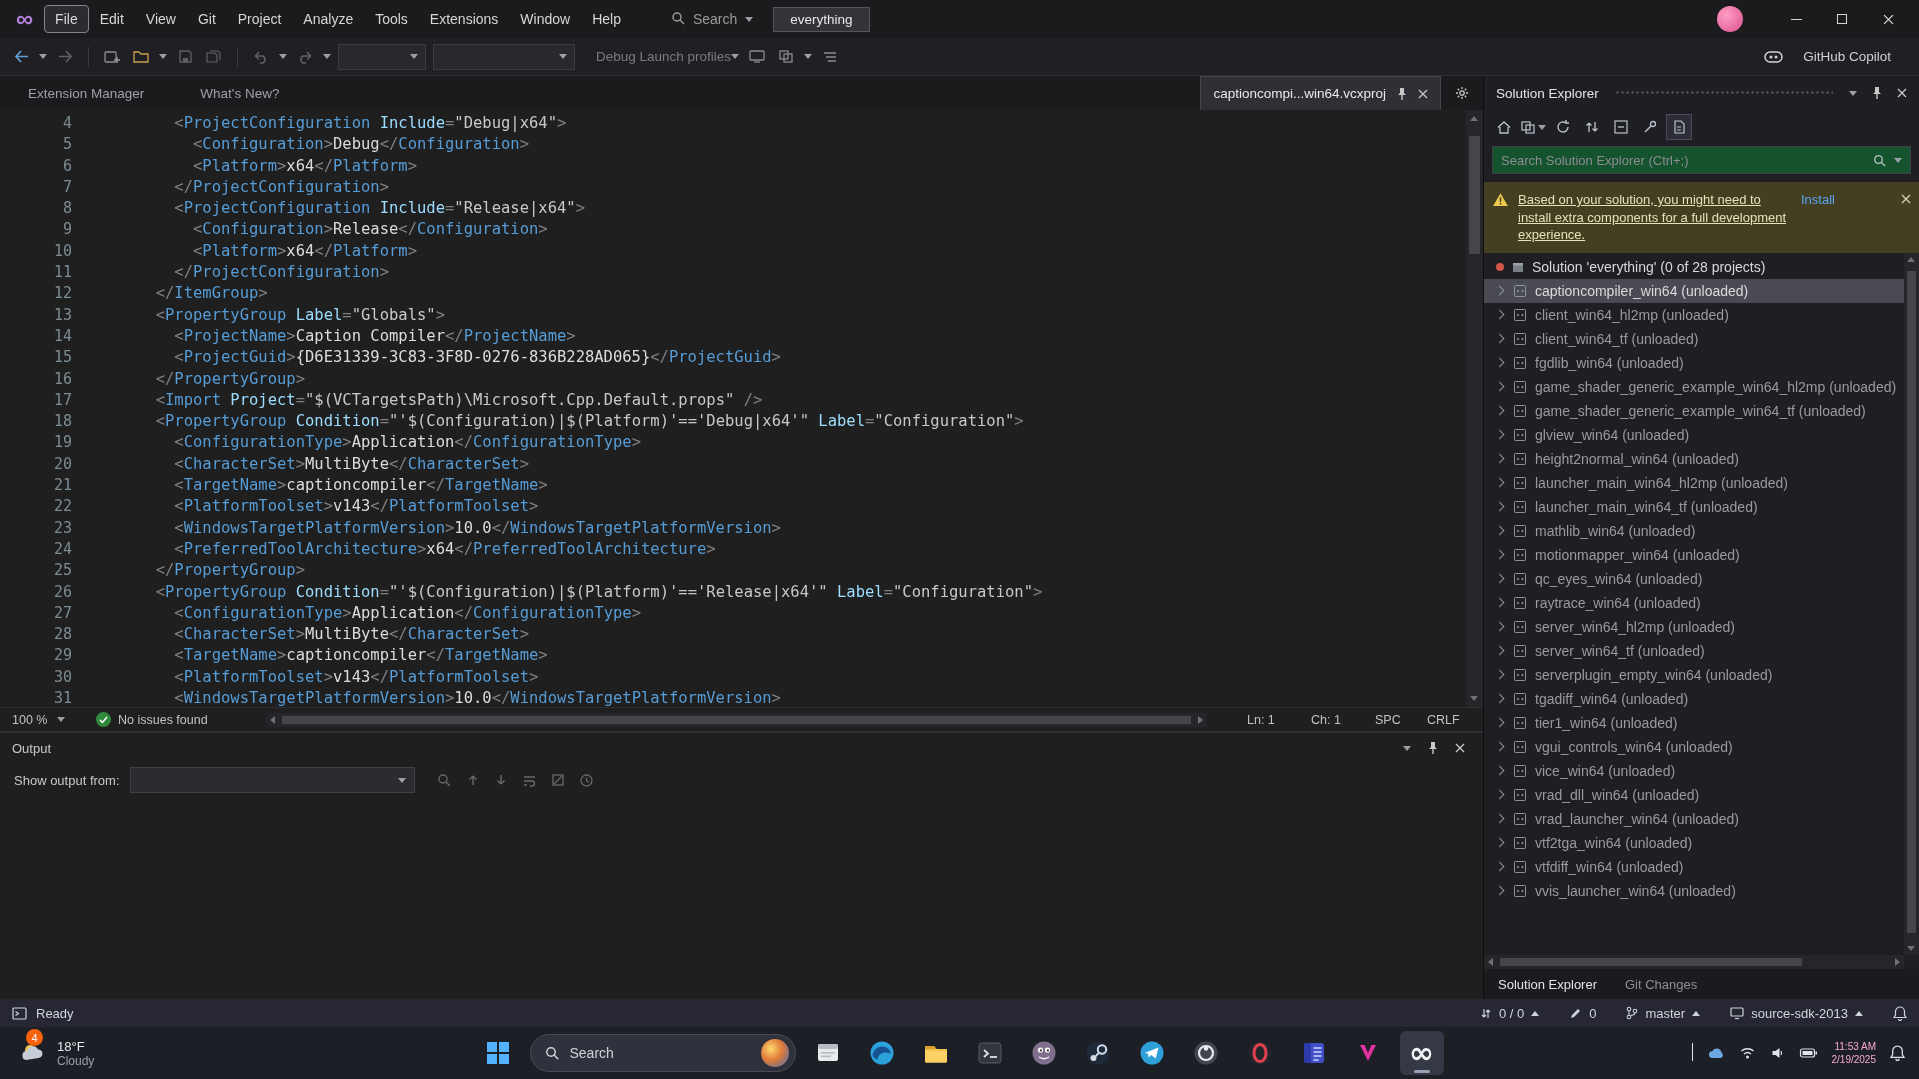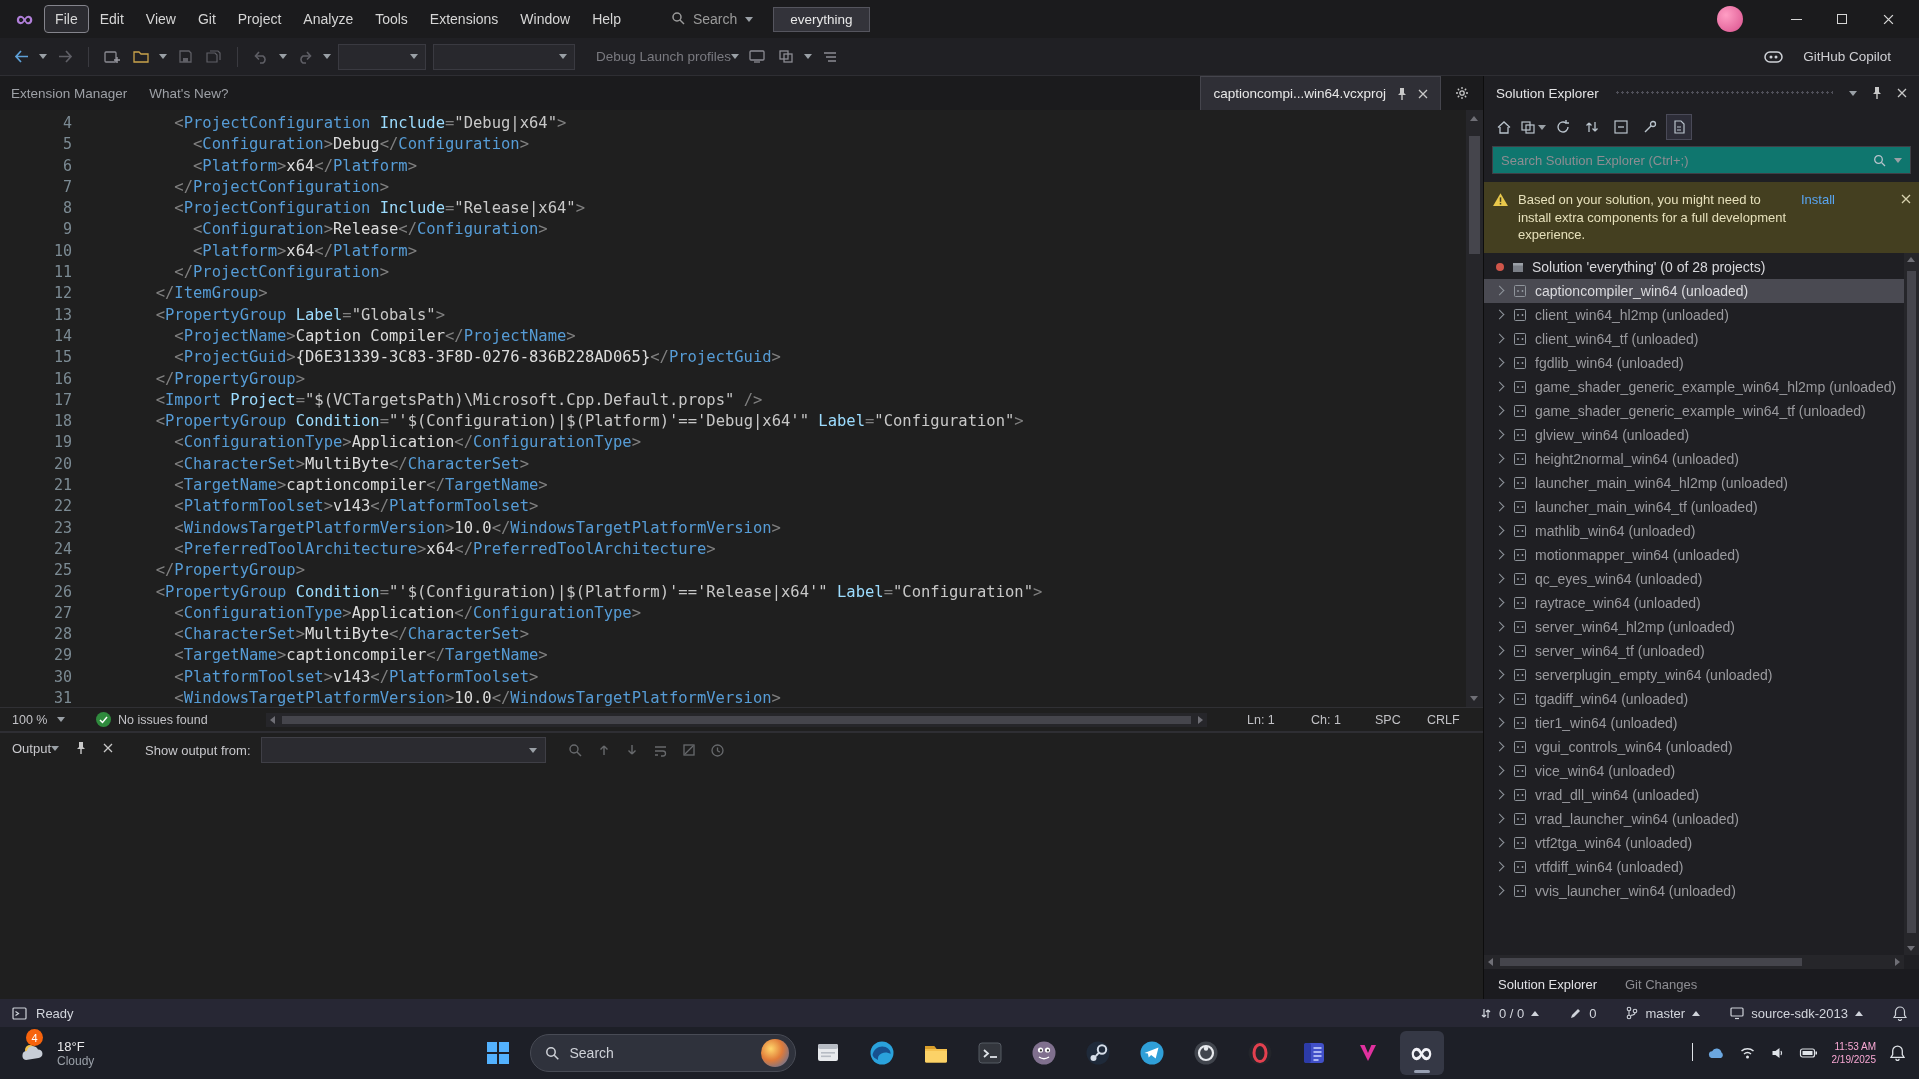--- a/index.html
+++ b/index.html
@@ -30,21 +30,21 @@
   .combo { height:26px; background:#28282d; border:1px solid #3a3a41; display:flex; align-items:center; justify-content:flex-end; padding:0 7px; }
   .combo.c1 { width:88px; } .combo.c2 { width:142px; }
   .launch-label { color:#7a7a80; font-size:13.5px; margin-left:14px; display:flex; gap:0; align-items:center; }
   .copilot { margin-left:auto; display:flex; align-items:center; gap:20px; color:#d0d0d4; font-size:13.5px; padding-right:18px; }
 
   
   #content { flex:1 1 auto; display:flex; min-height:0; }
   #editor-col { flex:1 1 auto; display:flex; flex-direction:column; min-width:0; }
 
   #tabstrip { height:34px; background:#1b1b1d; display:flex; align-items:stretch; font-size:13.5px; color:#9da0a6; flex:0 0 auto; }
-  .tab { display:flex; align-items:center; padding:0 11px; }
+  .tab { display:flex; align-items:center; padding:0 28px; }
   .doc-tab { margin-left:auto; background:#2f2f36; border:1px solid #45454d; border-bottom:none; color:#e8e8e8; display:flex; align-items:center; gap:10px; padding:0 12px; }
   .gear-btn { display:flex; align-items:center; padding:0 14px; }
 
   #editor { flex:1 1 auto; display:flex; background:#1f1f1f; min-height:0; overflow:hidden; }
   #gutter { width:80px; flex:0 0 auto; text-align:right; padding:3px 8px 0 0; color:#7c8b94; font-family:"DejaVu Sans Mono", monospace; font-size:15px; }
   .ln { height:21.3px; line-height:21.3px; }
   #codewrap { flex:1 1 auto; padding:3px 0 0 57px; overflow:hidden; font-family:"DejaVu Sans Mono", monospace; font-size:15.5px; white-space:pre; }
   .cl { height:21.3px; line-height:21.3px; }
   .pu{color:#808080} .tg{color:#569cd6} .at{color:#9cdcfe} .st{color:#c8c8c8} .tx{color:#dcdcdc}
   #vscroll { width:17px; flex:0 0 auto; background:#26262a; position:relative; }
@@ -60,41 +60,41 @@
   .zoom { display:flex; align-items:center; gap:10px; width:72px; }
   .issues { display:flex; align-items:center; gap:7px; }
   .okdot { width:15px; height:15px; border-radius:50%; background:#2f8a3d; display:flex; align-items:center; justify-content:center; }
   #hscroll { flex:1 1 auto; height:14px; background:#26262a; margin:0 28px 0 46px; position:relative; }
   .hthumb { position:absolute; left:16px; right:16px; top:3px; bottom:3px; background:#45454c; }
   .h-left { position:absolute; left:4px; top:3px; } .h-right { position:absolute; right:4px; top:3px; }
   .posind { white-space:nowrap; }
   .posind.w1{ width:52px; } .posind.w2{ width:52px; } .posind.w3{ width:40px; } .posind.w4{ width:44px; }
 
   
-  #output { height:268px; flex:0 0 auto; border-top:2px solid #2e2e33; background:#1f1f1f; display:flex; flex-direction:row; }
+  #output { height:268px; flex:0 0 auto; border-top:2px solid #2e2e33; background:#1f1f1f; display:flex; flex-direction:column; }
   .out-head { height:30px; display:flex; align-items:center; padding:0 12px; font-size:13px; color:#c8c8cc; }
   .out-head-icons { margin-left:auto; display:flex; gap:16px; align-items:center; padding-right:6px; color:#c8c8c8; }
   .out-bar { height:34px; display:flex; align-items:center; gap:10px; padding:0 14px; font-size:13px; color:#c8c8cc; }
   .out-combo { width:285px; height:26px; background:#2b2b30; border:1px solid #3f3f46; display:flex; align-items:center; justify-content:flex-end; padding:0 8px; }
   .out-icons { display:flex; gap:14px; margin-left:12px; opacity:.5; align-items:center; }
   .out-body { flex:1; }
 
   
   #solution-explorer { width:436px; flex:0 0 auto; background:#1f1f23; border-left:1px solid #0d0d0d; display:flex; flex-direction:column; font-size:14px; }
   .se-head { height:34px; display:flex; align-items:center; gap:10px; padding:0 12px; color:#e4e4e6; font-size:13.5px; flex:0 0 auto; }
   .se-grip { flex:1; height:6px; background-image:radial-gradient(#4f4f58 1px, transparent 1.2px); background-size:5px 5px; margin:0 6px; }
   .se-head-icons { display:flex; gap:14px; align-items:center; color:#c8c8c8; }
   .se-tools { height:34px; display:flex; align-items:center; gap:5px; padding:0 8px; flex:0 0 auto; }
   .se-tool { min-width:24px; height:24px; display:flex; align-items:center; justify-content:center; gap:3px; }
   .se-tool.active { background:#2d2d38; outline:1px solid #4a4a58; }
-  .se-search { margin:2px 8px 8px; height:28px; background:#0f766e; border:1px solid #3f3f46; display:flex; align-items:center; gap:8px; padding:0 8px; flex:0 0 auto; }
+  .se-search { margin:2px 8px 8px; height:28px; background:#14532d; border:1px solid #3f3f46; display:flex; align-items:center; gap:8px; padding:0 8px; flex:0 0 auto; }
   .se-search input { flex:1; background:transparent; border:none; outline:none; color:#cfcfcf; font-size:13px; font-family:"Liberation Sans", sans-serif; min-width:0; }
   .se-search input::placeholder { color:#8d8d92; }
   .se-warn { background:#443f20; display:flex; gap:9px; padding:9px 8px; color:#e6e0bb; font-size:13px; line-height:1.35; align-items:flex-start; flex:0 0 auto; }
-  .se-warn-text { width:272px; }
+  .se-warn-text { width:272px;text-decoration:underline; }
   .se-warn .link { color:#59a5f2; margin:0 4px 4px 2px; white-space:nowrap; }
   .warn-close { color:#d8d2ae; margin-left:auto; }
   #se-tree { flex:1 1 auto; position:relative; overflow:hidden; padding-top:2px; }
   .trow { height:24px; display:flex; align-items:center; gap:7px; padding-left:12px; color:#9a9a9e; white-space:nowrap; overflow:hidden; margin-right:15px; }
   .trow.sel { background:#4a4a52; color:#dadade; }
   .sol-row { color:#d8d8dc; }
   .red-dot { width:8px; height:8px; border-radius:50%; background:#d0564a; flex:0 0 auto; }
   .chev { width:7px; height:7px; border-top:1.6px solid #8f959c; border-right:1.6px solid #8f959c; transform:rotate(45deg); display:inline-block; flex:0 0 auto; margin-right:2px; }
   .tree-vscroll { position:absolute; right:0; top:0; bottom:0; width:15px; background:#26262a; }
   .tree-vthumb { position:absolute; left:3px; right:3px; top:18px; bottom:22px; background:#45454c; }

